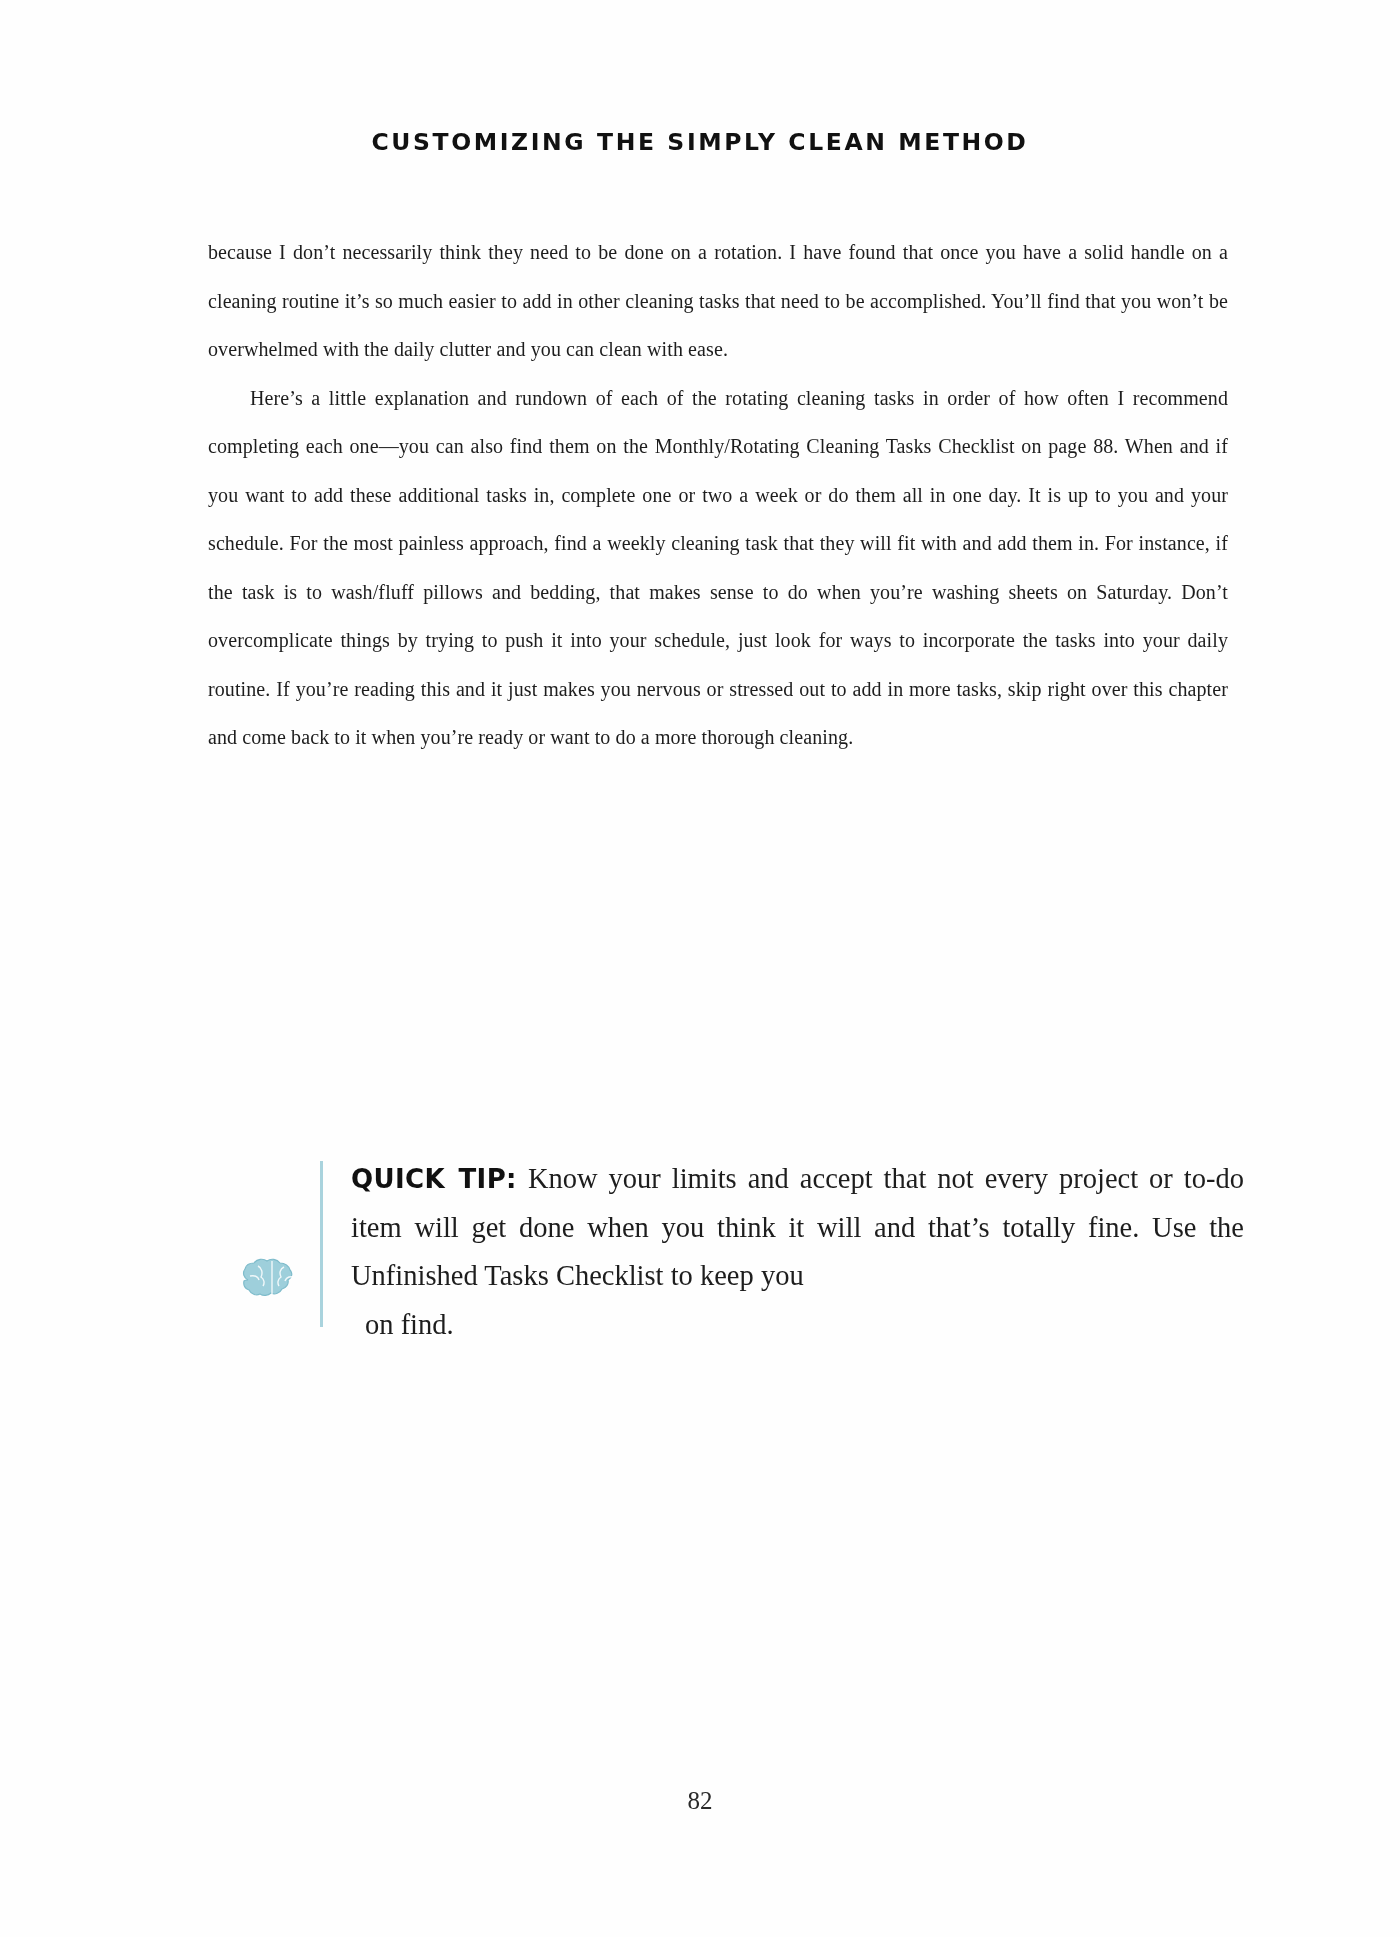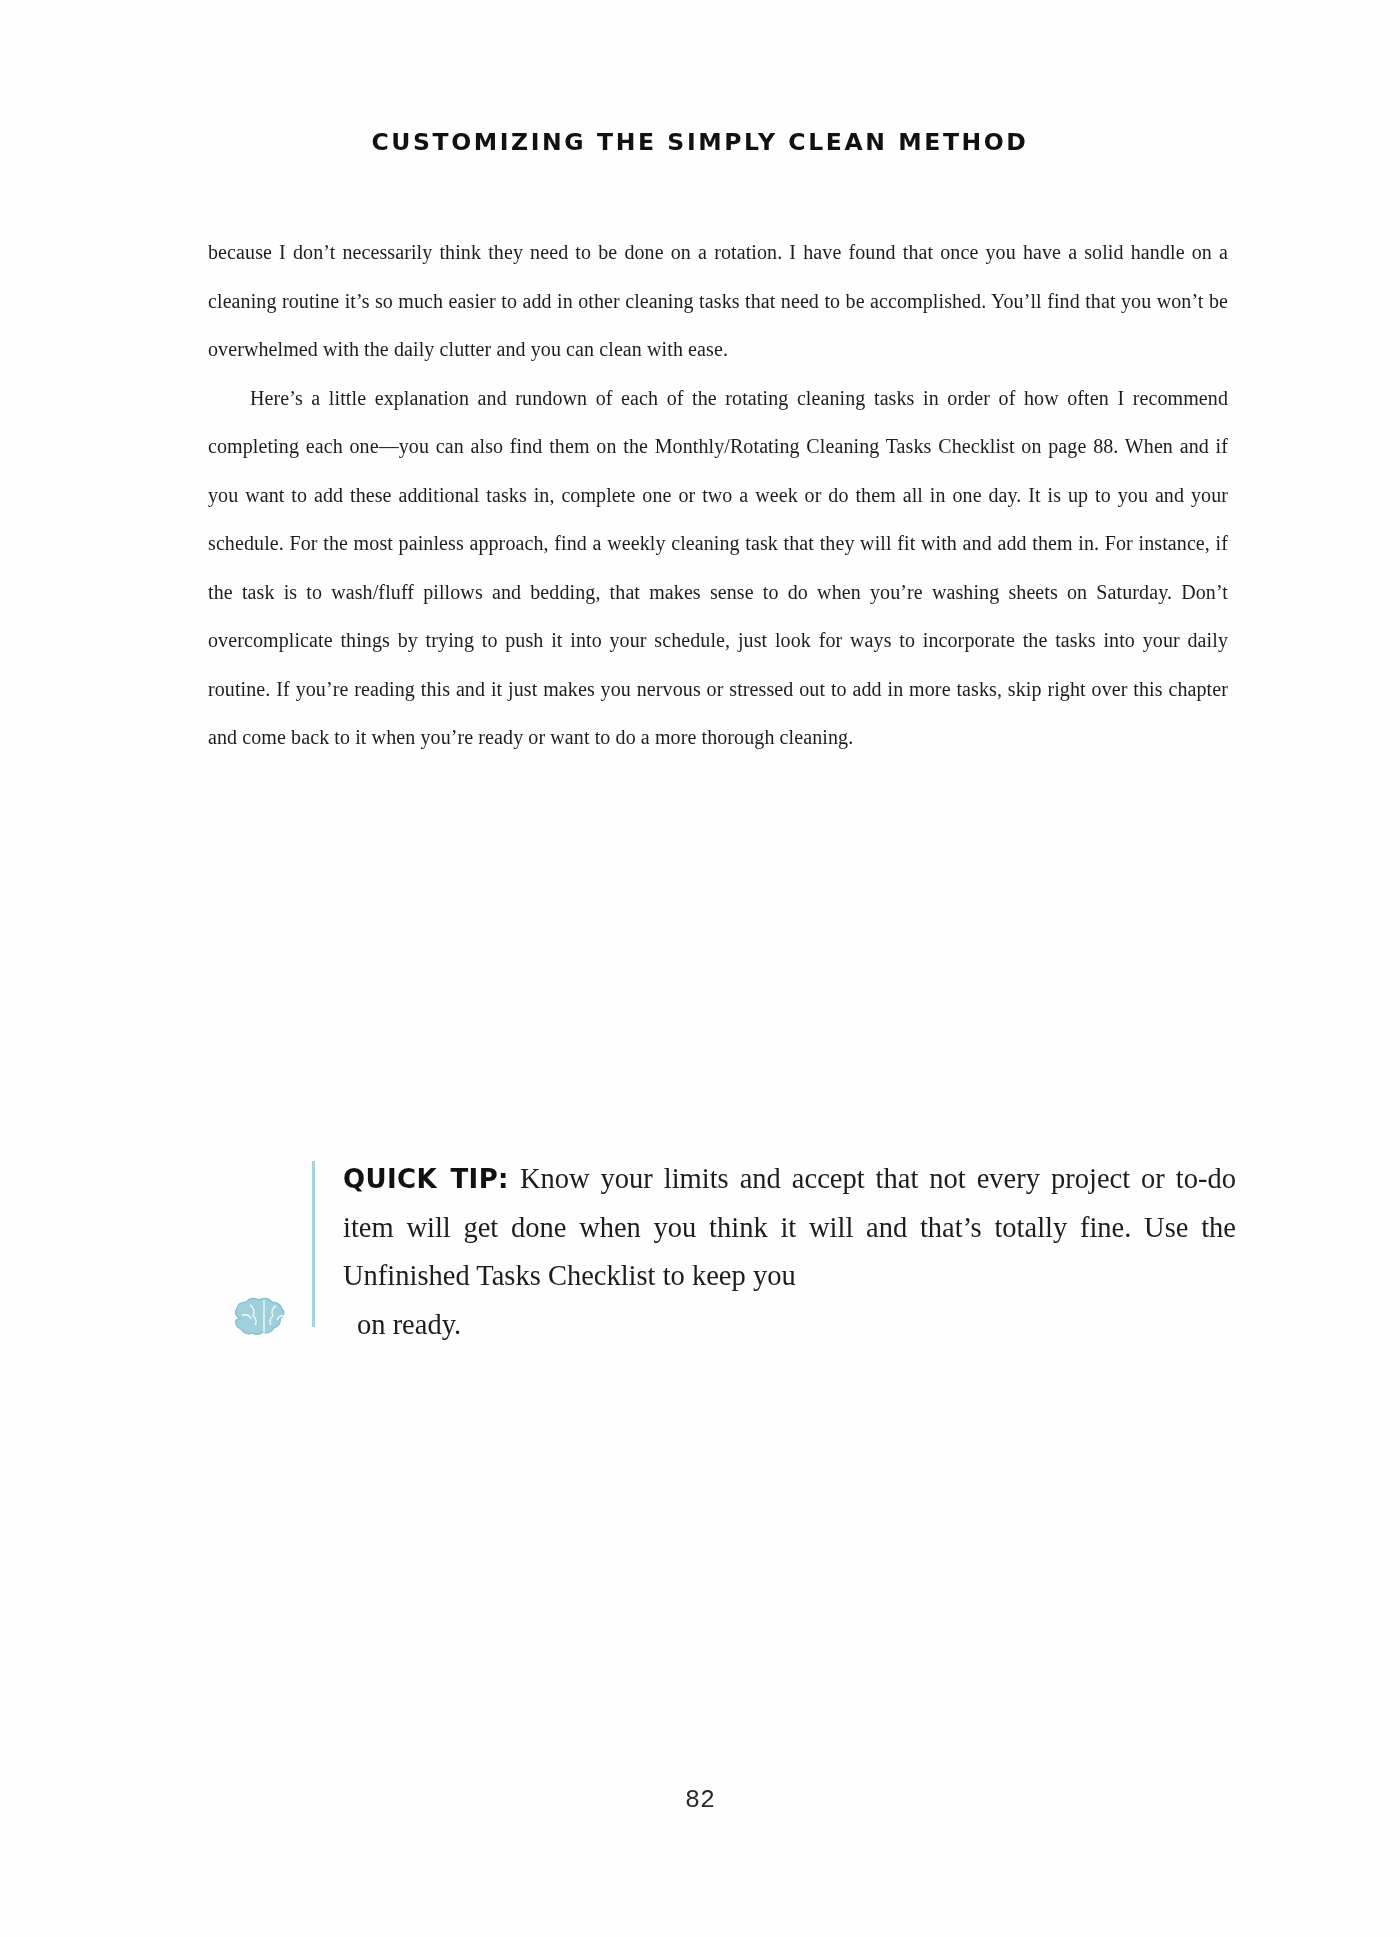--- a/index.html
+++ b/index.html
@@ -47,24 +47,24 @@
     text-justify: inter-word;
     color: #1d1d1d;
     letter-spacing: 0.1px;
   }
   p.para.indent {
     text-indent: 42px;
   }
   .tip-block {
     position: absolute;
     top: 1155px;
-    left: 216px;
+    left: 224px;
     width: 1020px;
     display: flex;
-    align-items: flex-end;
+    align-items: center;
   }
   .tip-icon-wrap {
     width: 96px;
     flex: 0 0 96px;
     padding-top: 55px;
     display: flex;
     justify-content: center;
   }
   .tip-rule {
     flex: 0 0 3px;
@@ -93,21 +93,21 @@
     display: block;
     padding-left: 14px;
     text-align: left;
   }
   .folio {
     position: absolute;
     bottom: 122px;
     left: 0;
     right: 0;
     text-align: center;
-    font-family: Liberation Mono, monospace;
+    font-family: Liberation Serif, serif;
     font-size: 25px;
     color: #2a2a2a;
   }
 </style>
 </head>
 <body>
 
 <div class="page">
 
   <div class="running-head">CUSTOMIZING THE SIMPLY CLEAN METHOD</div>
@@ -128,19 +128,19 @@
           <path d="M36 11v38"></path>
           <path d="M48 17c-4 2-5 6-3 10-3 2-4 6-2 9"></path>
           <path d="M14 26c5-1 8 1 9 4"></path>
           <path d="M58 27c-5-1-8 1-9 4"></path>
         </g>
       </svg>
     </div>
     <div class="tip-rule"></div>
     <div class="tip-text">
       <span class="tip-label">QUICK TIP:</span><span> Know your limits and accept that not every project or to-do item will get done when you think it will and that’s totally fine. Use the Unfinished Tasks Checklist to keep you</span>
-      <span class="tip-last">on ready.</span>
+      <span class="tip-last">on find.</span>
     </div>
   </div>
 
   <div class="folio">82</div>
 
 </div>
 
 </body></html>

